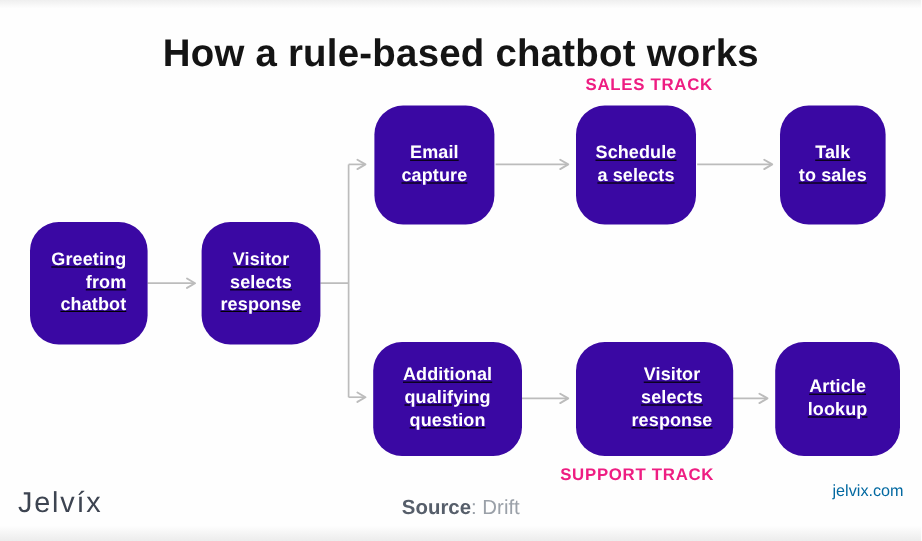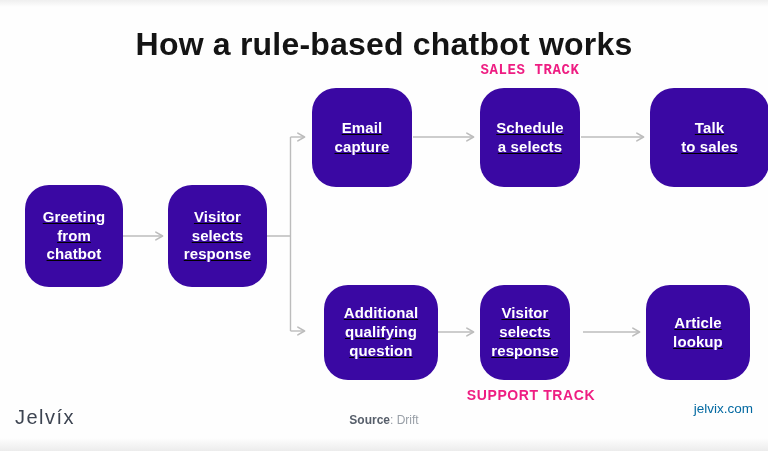--- a/index.html
+++ b/index.html
@@ -23,44 +23,44 @@
     position: absolute; left: 0; top: 26px; width: 100%;
     margin: 0; text-align: center;
     font-size: 32px; font-weight: 700; letter-spacing: 0.2px;
     color: var(--title-text, #141414);
   }
   .track-label {
     position: absolute; width: 250px; text-align: center;
     font-size: 14px; font-weight: 700; letter-spacing: 0.6px;
     color: var(--track-label, #ee1d82);
   }
-  .track-sales   { left: 405px; top: 62px; font-family: Liberation Mono, monospace; }
+  .track-sales   { left: 416px; top: 62px; }
   .track-support { left: 406px; top: 387px; }
   .connectors { position: absolute; left: 0; top: 0; }
   .node {
     position: absolute;
     background: var(--node-bg, #3a08a3);
     border-radius: 24px;
     display: flex; align-items: center; justify-content: center;
     text-align: center;
     text-decoration: underline;
   }
   .node-label {
     color: var(--node-text, #ffffff);
     font-size: 15px; font-weight: 700; line-height: 1.26;
     white-space: pre-line; letter-spacing: 0.1px;
   }
   .footer-logo {
     position: absolute; left: 15px; top: 406px;
-    font-size: 20px; font-weight: 400; letter-spacing: 1.5px;
+    font-size: 24px; font-weight: 400; letter-spacing: 1.5px;
     color: #3d4451;
   }
   .footer-source {
     position: absolute; left: 0; top: 413px; width: 100%;
-    text-align: center; font-size: 12px; color: #9aa0a8;
+    text-align: center; font-size: 17px; color: #9aa0a8;
   }
   .footer-source .src-label { color: #565e6a; font-weight: 700; }
   .footer-site {
     position: absolute; right: 15px; top: 401px;
     font-size: 13.5px; color: #0369a1;
   }
 </style>
 </head>
 <body>
 
@@ -85,48 +85,48 @@
       <path d="M267 236 H290.5 M290.5 137 V331"></path>
       <path d="M290.5 137 H304" marker-end="url(#arrowhead)"></path>
       <path d="M290.5 331 H304" marker-end="url(#arrowhead)"></path>
       <path d="M413 137 H473" marker-end="url(#arrowhead)"></path>
       <path d="M581 137 H643" marker-end="url(#arrowhead)"></path>
       <path d="M414 332 H473" marker-end="url(#arrowhead)"></path>
       <path d="M583 332 H639" marker-end="url(#arrowhead)"></path>
     </g>
   </svg>
 
-  <div class="node" style="left:25px;  top:185px; width:98px;  height:102px;">
+  <div class="node" style="left:25px;  top:185px; width:98px;  height:102px;text-align:right;">
     <span class="node-label">Greeting
 from
 chatbot</span>
   </div>
   <div class="node" style="left:168px; top:185px; width:99px;  height:102px;">
     <span class="node-label">Visitor
 selects
 response</span>
   </div>
   <div class="node" style="left:312px; top:88px;  width:100px; height:99px;">
     <span class="node-label">Email
 capture</span>
   </div>
   <div class="node" style="left:480px; top:88px;  width:100px; height:99px;">
     <span class="node-label">Schedule
 a selects</span>
   </div>
-  <div class="node" style="left:650px; top:88px;  width:119px; height:99px;">
+  <div class="node" style="left:650px; top:88px;  width:88px; height:99px;">
     <span class="node-label">Talk
 to sales</span>
   </div>
-  <div class="node" style="left:311px; top:285px; width:114px; height:95px;margin-left:13px;">
+  <div class="node" style="left:311px; top:285px; width:124px; height:95px;">
     <span class="node-label">Additional
 qualifying
 question</span>
   </div>
-  <div class="node" style="left:480px; top:285px; width:90px; height:95px;">
+  <div class="node" style="left:480px; top:285px; width:102px; height:95px;padding-left:29px;">
     <span class="node-label">Visitor selects
 response</span>
   </div>
   <div class="node" style="left:646px; top:285px; width:104px; height:95px;">
     <span class="node-label">Article
 lookup</span>
   </div>
 
   <div class="footer-logo">Jelvíx</div>
 

